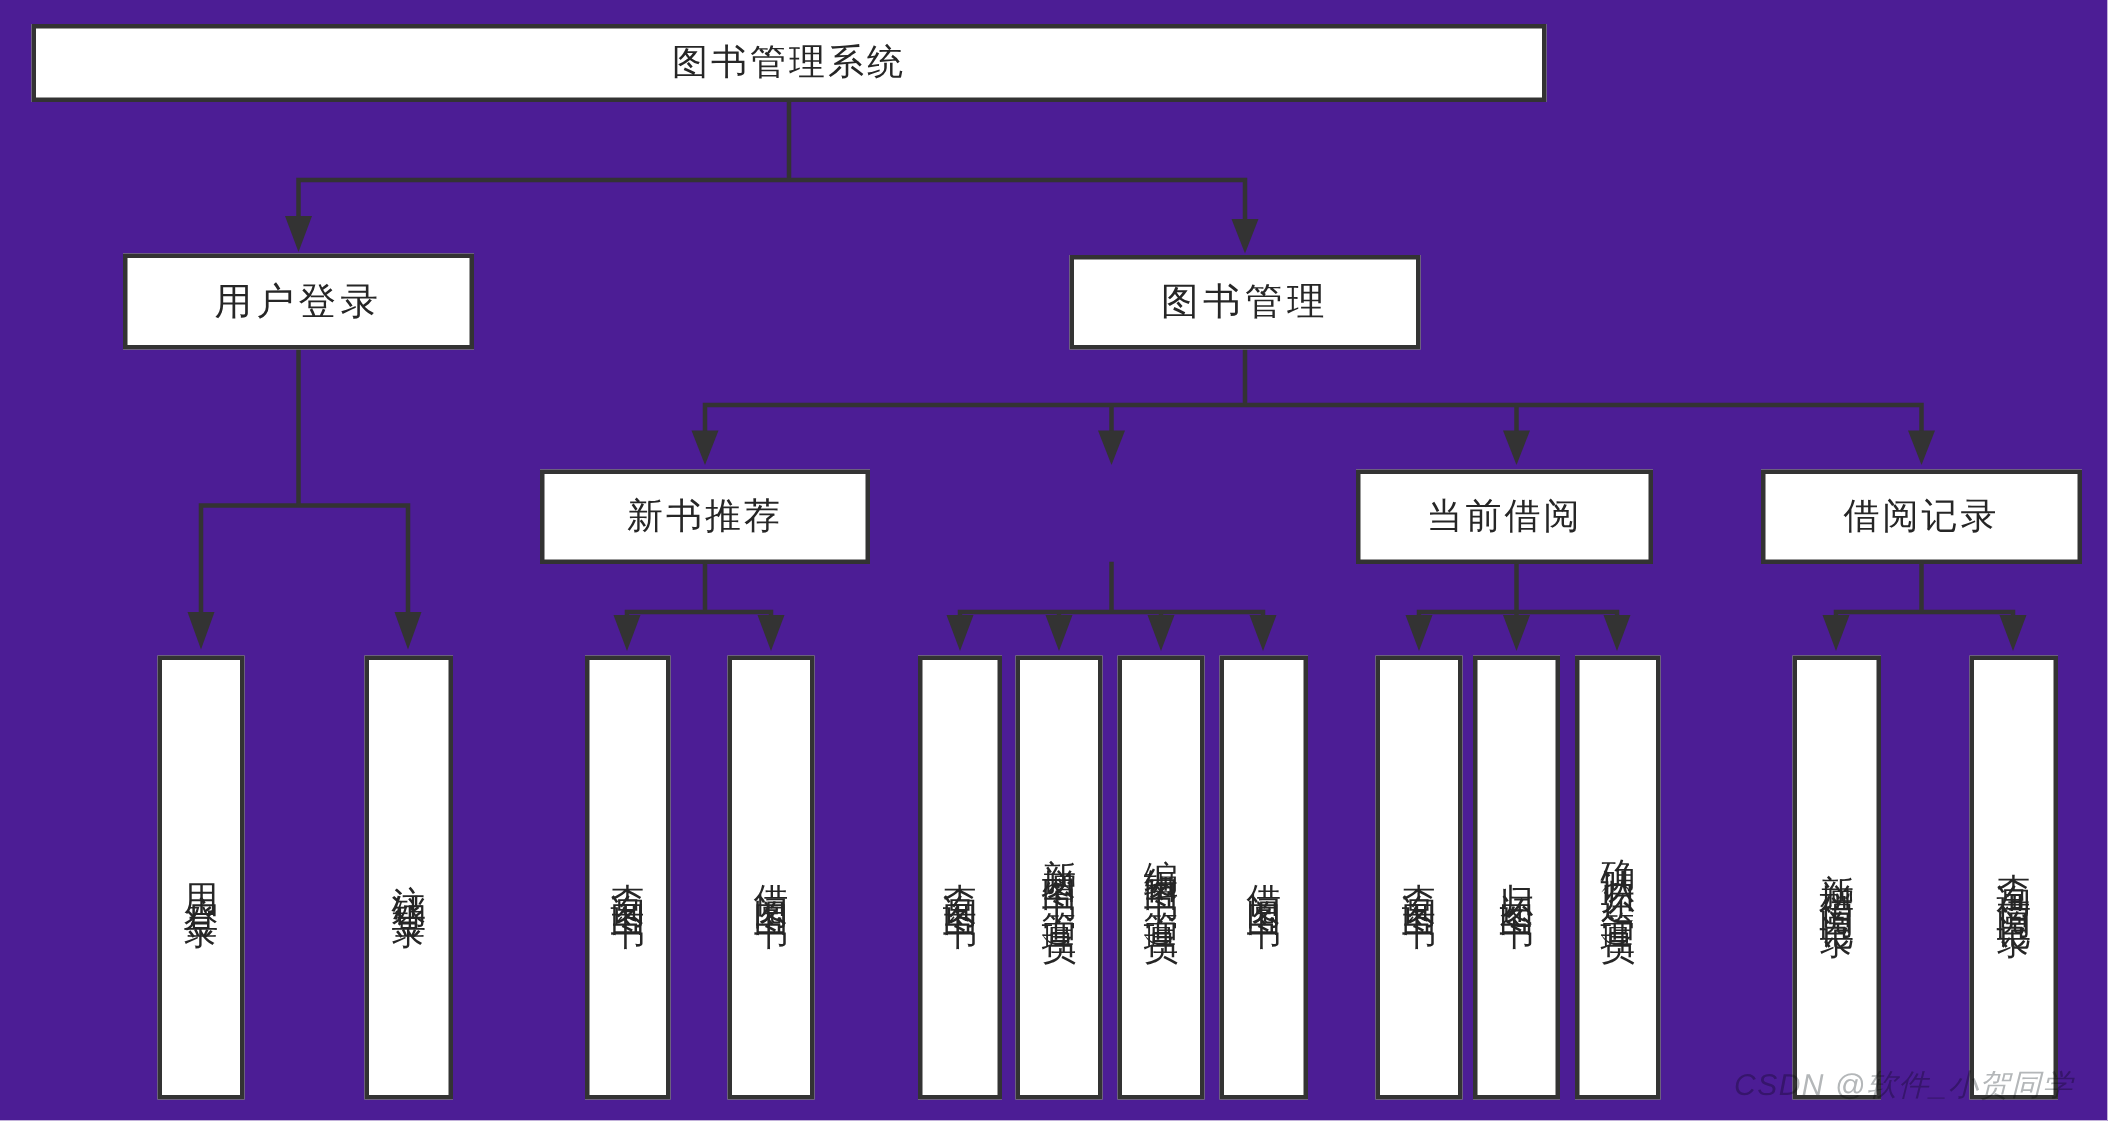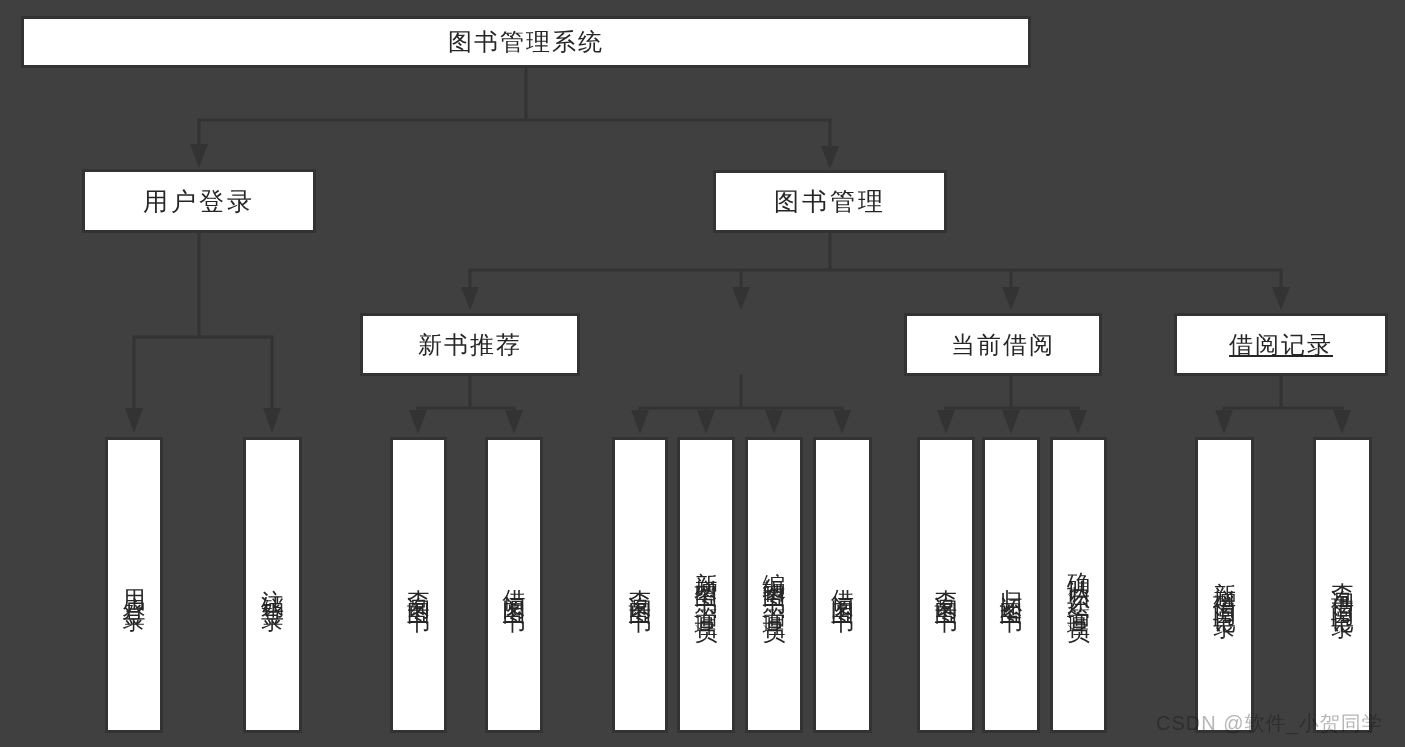--- a/index.html
+++ b/index.html
@@ -1,20 +1,20 @@
 <!DOCTYPE html>
 <html><head>
 <meta charset="utf-8">
 <style>
   html, body { margin: 0; padding: 0; background: #ffffff; }
   .stage {
     position: relative;
     width: 1405px;
     height: 747px;
-    background: #404040;
+    background: #4c1d95;
     overflow: hidden;
     font-family: "Liberation Serif", "DejaVu Serif", serif;
     color: #262626;
   }
   .edges {
     position: absolute;
     left: 0; top: 0;
     width: 1405px; height: 747px;
   }
   .edges path {
@@ -47,20 +47,21 @@
     position: absolute;
     left: 1156px;
     top: 710px;
     font-family: "Liberation Sans", "DejaVu Sans", sans-serif;
     font-size: 20px;
     letter-spacing: 1px;
     color: #b4b7b9;
     mix-blend-mode: multiply;
     white-space: nowrap;
     z-index: 5;
+    font-style: italic;
   }
 </style>
 </head>
 <body>
 
 <div class="stage">
 
   <svg class="edges" viewBox="0 0 1405 747" xmlns="http://www.w3.org/2000/svg">
     <g>
       <path d="M526 68 V120 M199 120 H830 M199 120 V144 M830 120 V146"></path>
@@ -104,21 +105,21 @@
     </g>
   </svg>
 
   <div class="box hbox root-box" style="left:21px;top:16px;width:1010px;height:52px;">图书管理系统</div>
 
   <div class="box hbox" style="left:82px;top:169px;width:234px;height:64px;">用户登录</div>
   <div class="box hbox" style="left:713px;top:170px;width:234px;height:63px;">图书管理</div>
 
   <div class="box hbox l3box" style="left:360px;top:313px;width:220px;height:63px;">新书推荐</div>
   <div class="box hbox l3box" style="left:904px;top:313px;width:198px;height:63px;">当前借阅</div>
-  <div class="box hbox l3box" style="left:1174px;top:313px;width:214px;height:63px;text-decoration:underline;">借阅记录</div>
+  <div class="box hbox l3box" style="left:1174px;top:313px;width:214px;height:63px;">借阅记录</div>
 
   <div class="box leaf" style="left:105px;top:437px;width:58px;height:296px;">用户登录</div>
   <div class="box leaf" style="left:243px;top:437px;width:59px;height:296px;">注销登录</div>
 
   <div class="box leaf" style="left:390px;top:437px;width:57px;height:296px;">查询图书</div>
   <div class="box leaf" style="left:485px;top:437px;width:58px;height:296px;">借阅图书</div>
 
   <div class="box leaf" style="left:612px;top:437px;width:56px;height:296px;">查询图书</div>
   <div class="box leaf" style="left:677px;top:437px;width:58px;height:296px;">新增图书（管理员）</div>
   <div class="box leaf" style="left:745px;top:437px;width:58px;height:296px;">编辑图书（管理员）</div>

